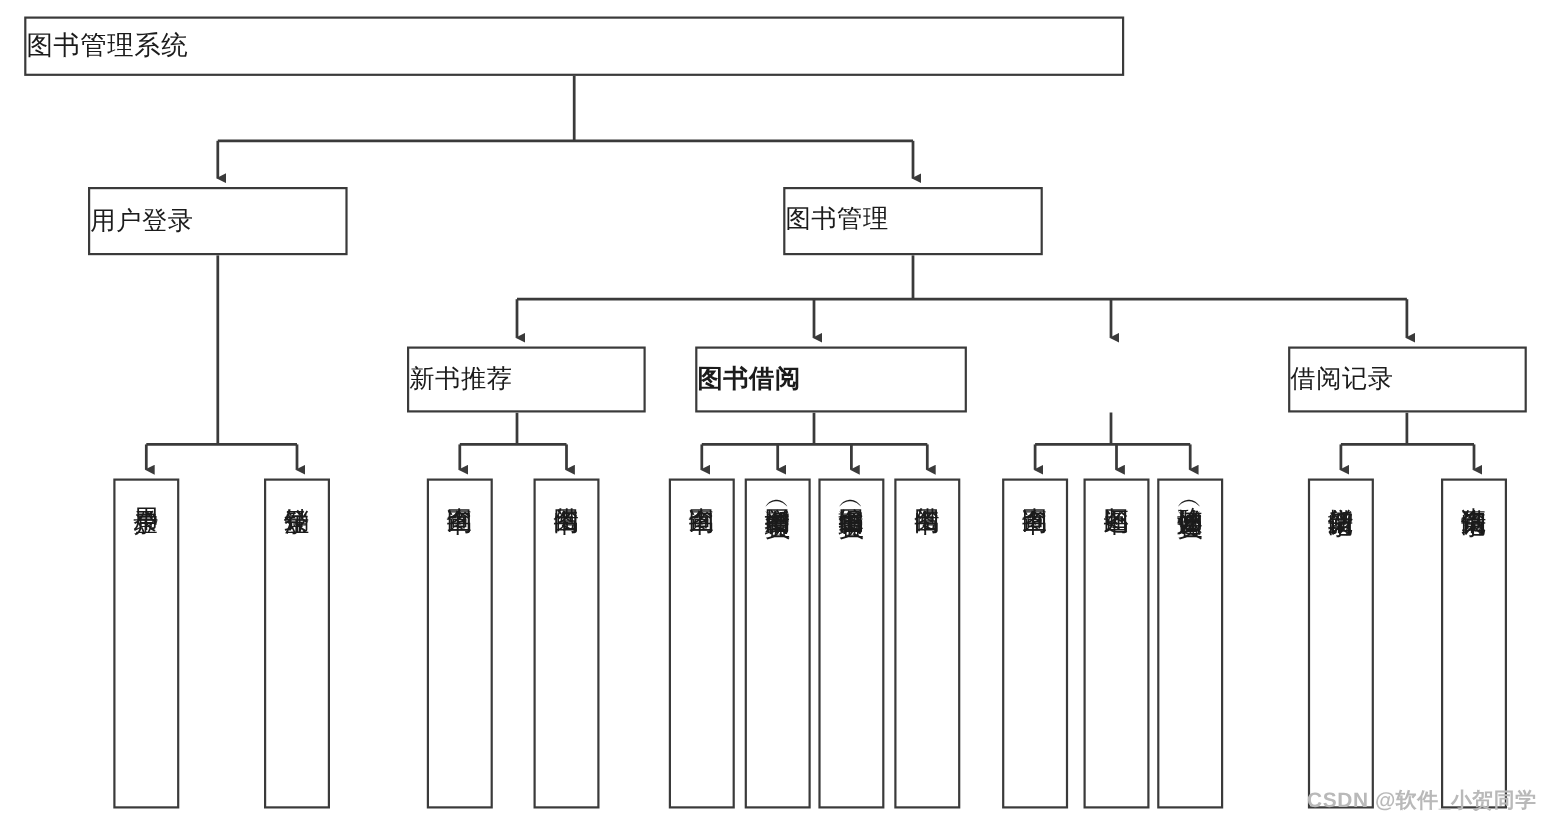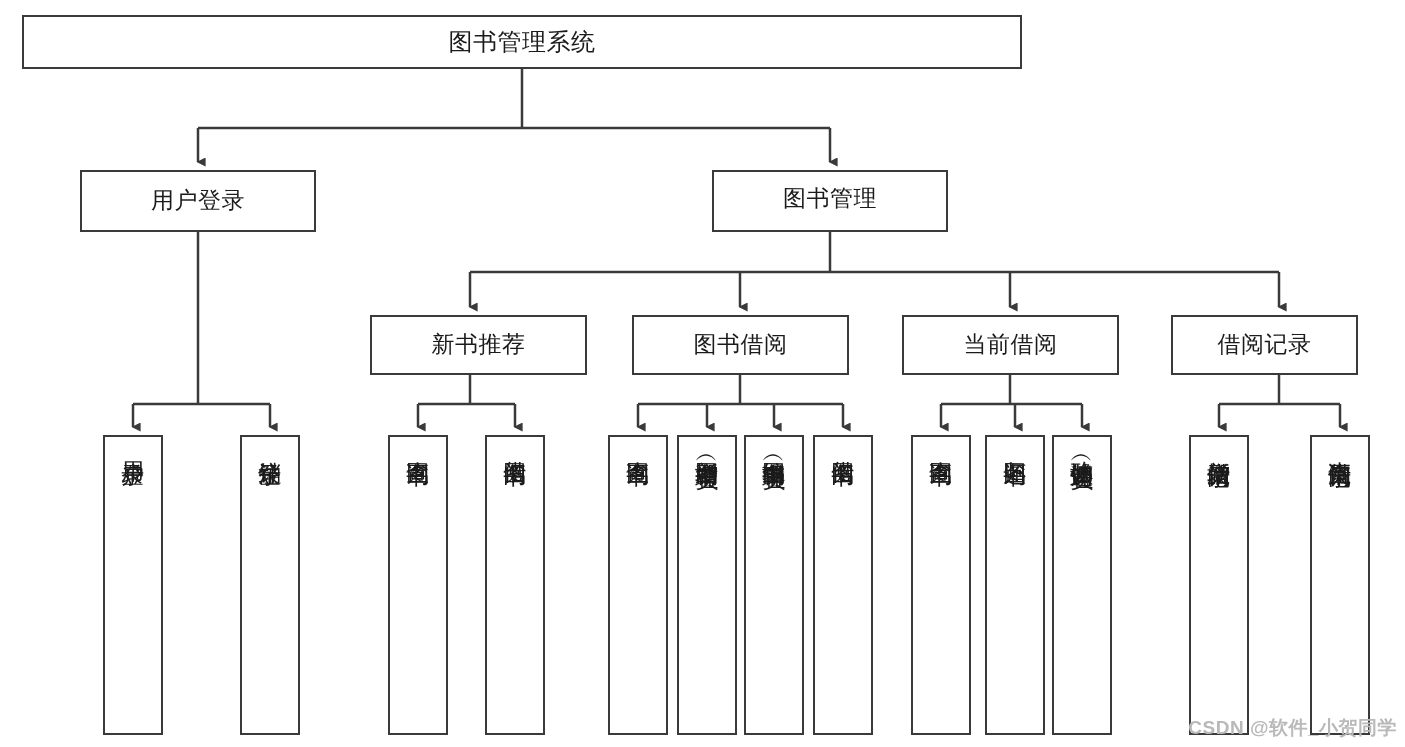--- a/index.html
+++ b/index.html
@@ -26,21 +26,20 @@
     height: 747px;
     pointer-events: none;
   }
   .node {
     position: absolute;
     box-sizing: border-box;
     background: #ffffff;
     border: 2.5px solid #3a3a3a;
     display: flex;
     align-items: center;
-    justify-content: center;
     color: #1b1b1b;
   }
   .node.horizontal .node-label {
     writing-mode: horizontal-tb;
     font-size: 23px;
     letter-spacing: 0.5px;
     line-height: 1.1;
     white-space: nowrap;
   }
   .node.vertical {
@@ -131,27 +130,24 @@
   <div class="node horizontal" style="left:80px; top:170px; width:236px; height:62px;">
     <span class="node-label">用户登录</span>
   </div>
   <div class="node horizontal" style="left:712px; top:170px; width:236px; height:62px;font-family:Liberation Mono, monospace;">
     <span class="node-label">图书管理</span>
   </div>
 
   <div class="node horizontal" style="left:370px; top:315px; width:217px; height:60px;">
     <span class="node-label">新书推荐</span>
   </div>
-  <div class="node horizontal" style="left:632px; top:315px; width:217px; height:60px;">
+  <div class="node horizontal" style="left:632px; top:315px; width:247px; height:60px;font-weight:bold;">
     <span class="node-label">图书借阅</span>
   </div>
-  <div class="node horizontal" style="left:902px; top:315px; width:217px; height:60px;">
-    <span class="node-label">当前借阅</span>
-  </div>
-  <div class="node horizontal" style="left:1171px; top:315px; width:187px; height:60px;">
+  <div class="node horizontal" style="left:1171px; top:315px; width:217px; height:60px;">
     <span class="node-label">借阅记录</span>
   </div>
 
   <div class="node vertical" style="left:103px; top:435px; width:60px; height:300px;">
     <span class="node-label">用户登录</span>
   </div>
   <div class="node vertical" style="left:240px; top:435px; width:60px; height:300px;">
     <span class="node-label">注销登录</span>
   </div>
 

